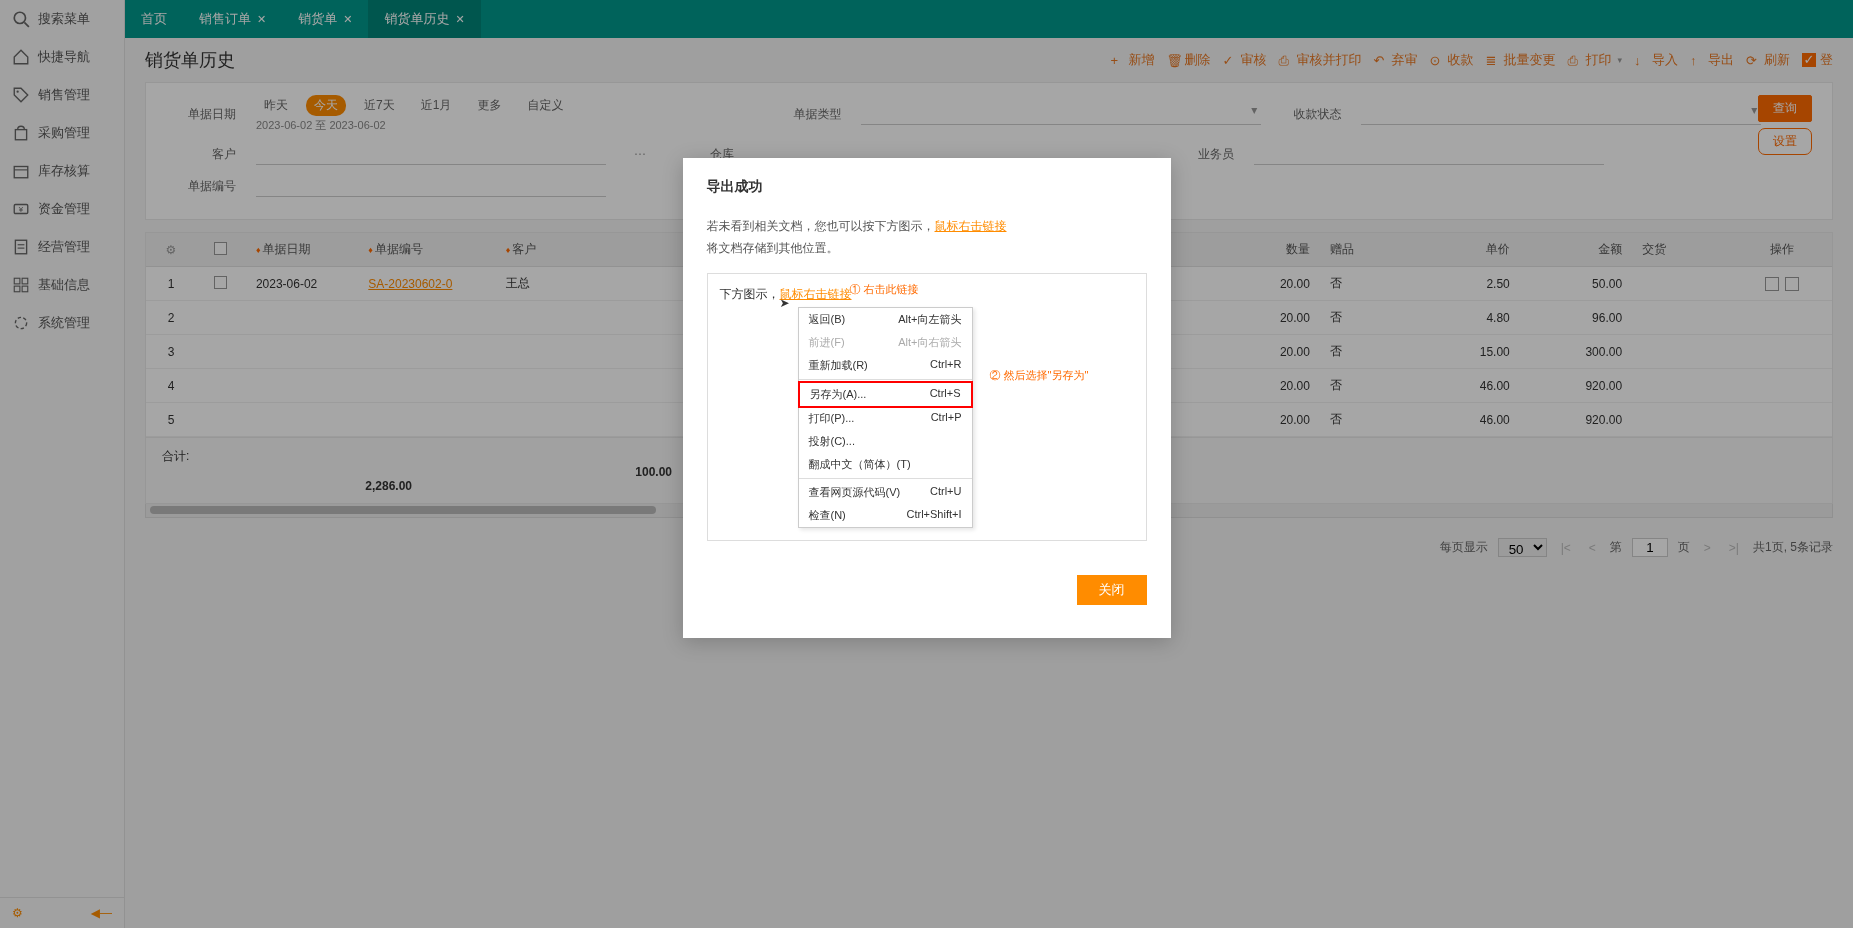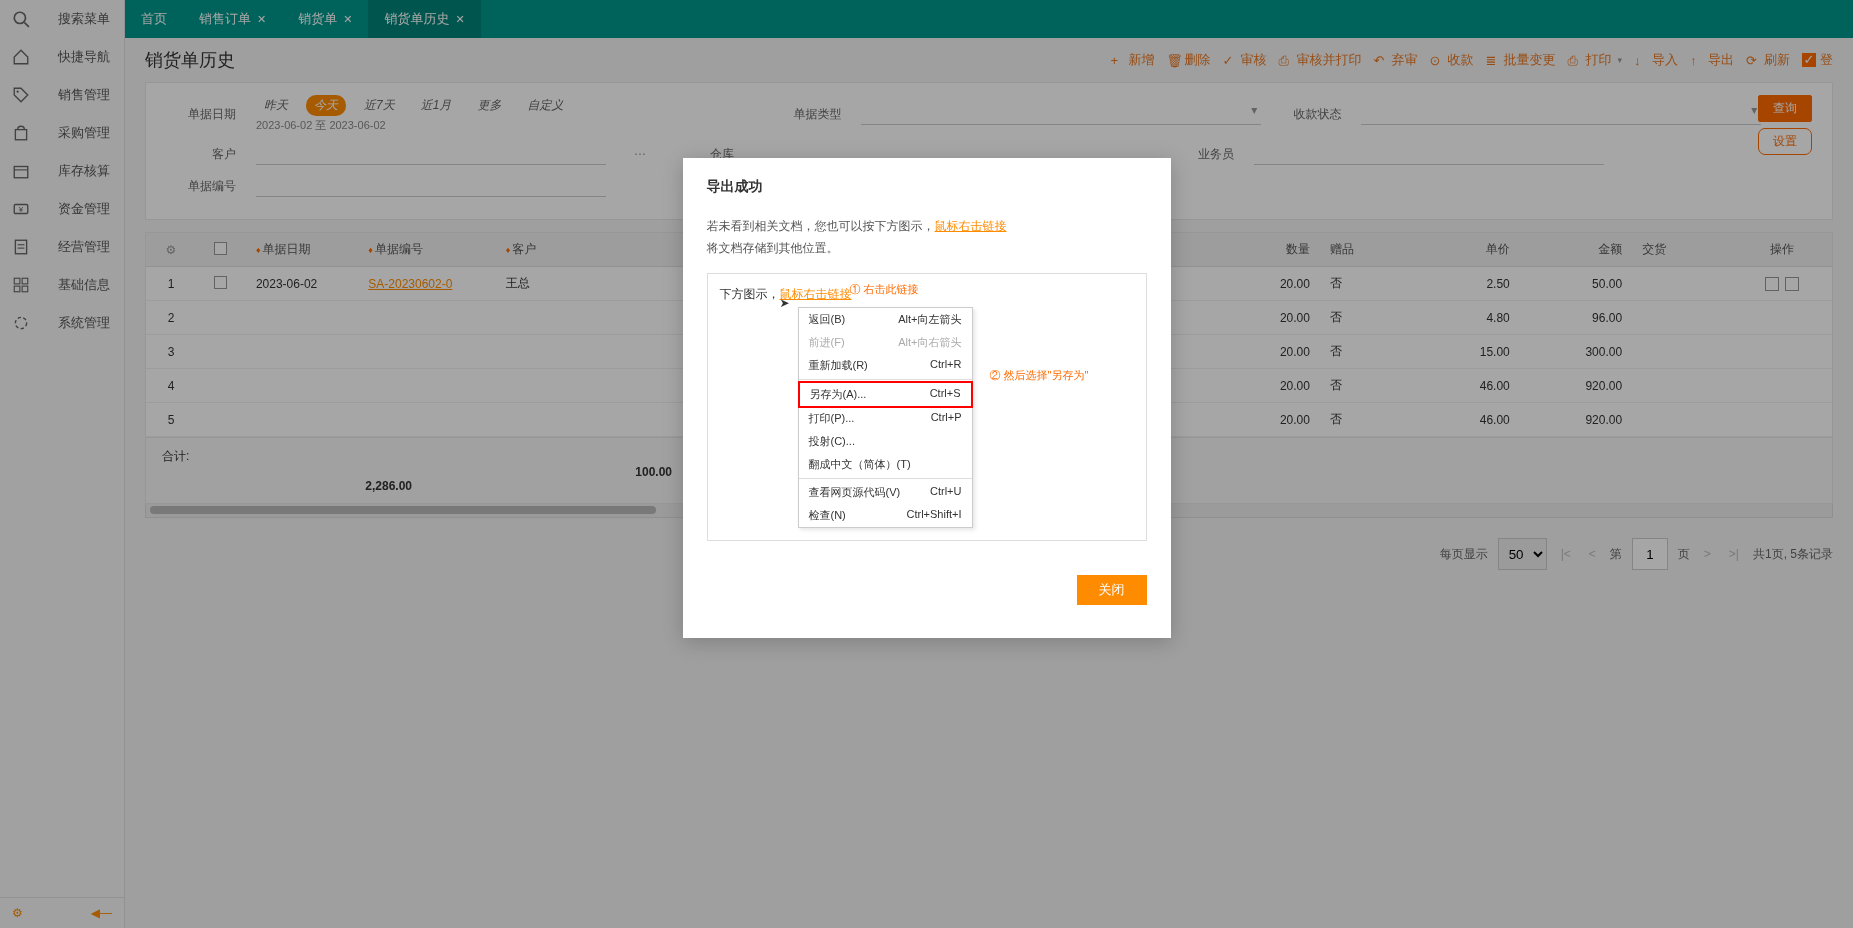--- a/index.html
+++ b/index.html
@@ -1,20 +1,20 @@
 <!DOCTYPE html>
 <html><head>
   <meta charset="utf-8">
   <style>
     * { margin: 0; padding: 0; box-sizing: border-box; font-family: "Microsoft YaHei", Arial, sans-serif; }
     body { background: #f0f0f0; font-size: 12px; color: #333; overflow: hidden; width: 1853px; height: 928px; position: relative; }
     
     
     .sidebar { position: absolute; left: 0; top: 0; width: 125px; height: 100%; background: #f7f7f7; border-right: 1px solid #e0e0e0; }
-    .side-item { display: flex; align-items: center; padding: 10px 12px; cursor: pointer; color: #555; font-size: 13px; gap: 20px; }
+    .side-item { display: flex; align-items: center; padding: 10px 12px; cursor: pointer; color: #555; font-size: 13px; }
     .side-item .icon { width: 18px; height: 18px; margin-right: 8px; display: inline-flex; align-items: center; justify-content: center; }
     .side-footer { position: absolute; bottom: 0; left: 0; right: 0; display: flex; justify-content: space-between; padding: 8px 12px; border-top: 1px solid #e0e0e0; }
     
     
     .tab-bar { position: absolute; left: 125px; top: 0; right: 0; height: 38px; background: #00998c; display: flex; align-items: stretch; }
     .tab { padding: 0 16px; color: #fff; display: flex; align-items: center; font-size: 13px; cursor: pointer; position: relative; }
     .tab.active { background: #008579; }
     .tab .close { margin-left: 6px; font-size: 11px; }
     
     
@@ -23,21 +23,21 @@
     .page-title { font-size: 18px; color: #333; }
     .toolbar { display: flex; gap: 12px; }
     .tool-btn { display: flex; align-items: center; gap: 4px; color: #e87722; cursor: pointer; font-size: 13px; }
     .tool-btn .ticon { width: 14px; height: 14px; display: inline-block; }
     .tool-drop::after { content: "▾"; font-size: 9px; margin-left: 2px; color: #999; }
     
     
     .filter-panel { background: #fff; margin: 0 20px; border: 1px solid #e8e8e8; padding: 12px 30px; position: relative; }
     .filter-row { display: flex; align-items: center; margin-bottom: 10px; gap: 20px; }
     .filter-label { width: 60px; text-align: right; color: #666; }
-    .filter-tags { display: flex; gap: 10px; align-items: center; font-style: italic; }
+    .filter-tags { display: flex; gap: 10px; align-items: center; }
     .ftag { padding: 2px 8px; color: #666; cursor: pointer; font-size: 12px; }
     .ftag.active { background: #ff8c00; color: #fff; border-radius: 10px; }
     .filter-input { border-bottom: 1px solid #ccc; min-width: 350px; height: 22px; }
     .filter-select { border-bottom: 1px solid #ccc; width: 400px; height: 22px; position: relative; }
     .filter-select::after { content: "▾"; position: absolute; right: 4px; color: #999; }
     .btn { padding: 4px 14px; border-radius: 2px; cursor: pointer; font-size: 12px; border: 1px solid; }
     .btn-primary { background: #ff6a00; color: #fff; border-color: #ff6a00; }
     .btn-outline { background: #fff; color: #ff6a00; border-color: #ff6a00; border-radius: 7px; }
     .filter-btns { position: absolute; right: 20px; top: 12px; display: flex; flex-direction: column; gap: 6px; }
     .dots { color: #999; cursor: pointer; padding: 0 8px; }
@@ -59,21 +59,21 @@
     
     .sum-row { margin: 0 20px; background: #f7f7f7; border: 1px solid #e8e8e8; border-top: none; padding: 10px 16px; display: flex; font-size: 12px; flex-direction: column; }
     .sum-lbl { width: 630px; }
     .sum-val1 { width: 510px; text-align: right; font-weight: bold; }
     .sum-val2 { width: 250px; text-align: right; font-weight: bold; }
     .hscroll { margin: 0 20px; height: 14px; background: #eee; position: relative; border: 1px solid #ddd; border-top: none; }
     .hscroll .thumb { position: absolute; left: 0; top: 2px; width: 30%; height: 8px; background: #bbb; border-radius: 4px; margin-left: 4px; }
     
     
     .pagination { margin: 20px 20px 0; display: flex; justify-content: flex-end; align-items: center; gap: 10px; font-size: 12px; color: #666; }
-    .pagination select, .pagination input { border: 1px solid #ccc; padding: 2px 6px; height: 32px; }
+    .pagination select, .pagination input { border: 1px solid #ccc; padding: 2px 6px; height: 19px; }
     .pagination input { width: 36px; text-align: center; }
     .pg-btn { color: #bbb; cursor: pointer; padding: 0 4px; }
     
     
     .overlay { position: absolute; inset: 0; background: rgba(0,0,0,0.35); z-index: 100; }
     .modal { position: absolute; left: 50%; top: 158px; transform: translateX(-50%); width: 488px; background: #fff; z-index: 101; box-shadow: 0 4px 20px rgba(0,0,0,.2); }
     .modal-body { padding: 20px 24px; }
     .modal-title { font-size: 14px; font-weight: bold; margin-bottom: 20px; }
     .modal-text { font-size: 12px; color: #555; line-height: 1.8; }
     .modal-text .olink { color: #ff8c00; text-decoration: underline; }

